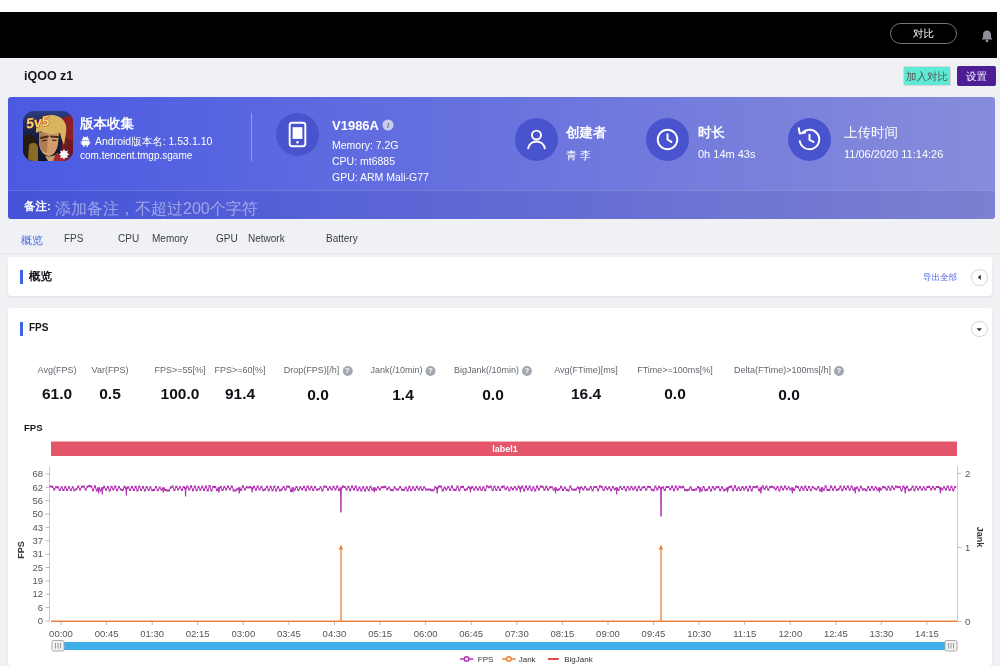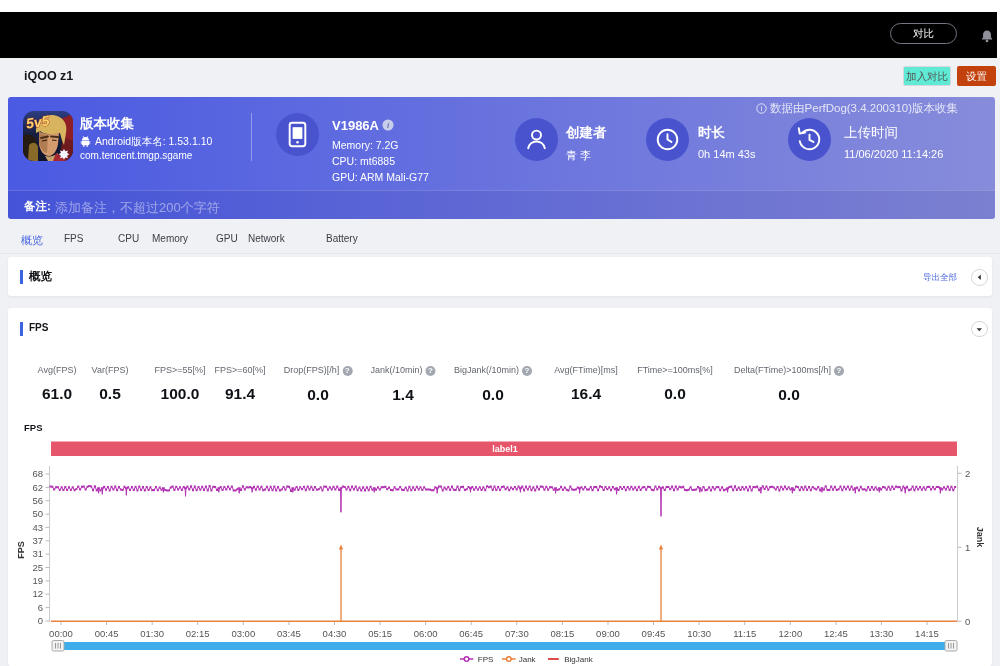--- a/index.html
+++ b/index.html
@@ -2,25 +2,25 @@
 <html><head><meta charset="utf-8">
 <style>
 *{margin:0;padding:0;box-sizing:border-box}
 html,body{width:1000px;height:666px;overflow:hidden;font-family:"Liberation Sans",sans-serif;background:#fff}
 .abs{position:absolute}
 #nav{position:absolute;left:0;top:12px;width:997px;height:46px;background:#000000}
 #pill{position:absolute;left:890px;top:11px;width:67px;height:21px;border:1px solid #737781;border-radius:11px;color:#fff;font-size:10.5px;text-align:center;line-height:19px}
 #pagebg{position:absolute;left:0;top:58px;width:1000px;height:608px;background:#f0f1f5}
 #title{position:absolute;left:24px;top:69px;font-size:12.5px;font-weight:bold;color:#16171c}
 .btn1{position:absolute;left:903px;top:66px;width:48px;height:20px;background:#5eead4;border:1px solid #d8d8dc;border-radius:2px;color:#555;font-size:10.5px;text-align:center;line-height:18px;white-space:nowrap}
-.btn2{position:absolute;left:957px;top:66px;width:39px;height:20px;background:#c2410c;border-radius:2px;color:#fff;font-size:10.5px;text-align:center;line-height:20px}
+.btn2{position:absolute;left:957px;top:66px;width:39px;height:20px;background:#4c1d95;border-radius:2px;color:#fff;font-size:10.5px;text-align:center;line-height:20px}
 #banner{position:absolute;left:8px;top:97px;width:987px;height:122px;border-radius:3px;background:linear-gradient(90deg,#4a5ae2,#878cda);color:#fff;overflow:hidden}
 #note{position:absolute;left:0;bottom:0;width:100%;height:29px;background:rgba(28,34,130,0.10);border-top:1px solid rgba(255,255,255,0.16)}
 #note b{position:absolute;left:16px;top:8px;font-size:11.5px}
-#note span{position:absolute;left:47px;top:8px;font-size:13px;color:rgba(255,255,255,0.45)}
+#note span{position:absolute;left:47px;top:8px;font-size:16px;color:rgba(255,255,255,0.45)}
 .divider{position:absolute;left:243px;top:16px;width:1px;height:48px;background:rgba(255,255,255,0.35)}
 .circ{position:absolute;width:43px;height:43px;border-radius:50%;background:#4a53ce}
 .bannertext{position:absolute;color:#fff;white-space:nowrap}
 #collectinfo{position:absolute;right:37px;top:4px;font-size:11.5px;color:rgba(255,255,255,0.8)}
 #tabs{position:absolute;left:0;top:224px;width:1000px;height:30px;border-bottom:1px solid #e4e6ec;color:#3a3d45}
 #tabs span{position:absolute;top:9px;font-size:10px}
 .card{position:absolute;left:8px;background:#fff;border-radius:3px;box-shadow:0 1px 2px rgba(120,125,150,0.12)}
 .hbar{position:absolute;left:12px;width:3px;height:14px;background:#3c64e0}
 .circbtn{position:absolute;width:16.5px;height:16.5px;border-radius:50%;border:1px solid #d4d6dc;background:#fff}
 .mcol{position:absolute;top:0;transform:translateX(-50%);text-align:center;white-space:nowrap}
@@ -107,24 +107,20 @@
   <div class="bannertext" style="left:690px;top:27px;font-size:13.5px;font-weight:bold">时长</div>
   <div class="bannertext" style="left:690px;top:51px;font-size:11px">0h 14m 43s</div>
   <div class="circ" style="left:780px;top:20.5px"></div>
   <svg class="abs" style="left:780px;top:20.5px" width="43" height="43" viewBox="0 0 44 44">
       <path d="M14.9 14.9a10 10 0 1 1-2.8 8.8" fill="none" stroke="#fff" stroke-width="2" stroke-linecap="round"></path>
       <path d="M11 10.5l1 5.5 5.5-1" fill="none" stroke="#fff" stroke-width="2" stroke-linecap="round" stroke-linejoin="round"></path>
       <path d="M22 17v5.5l4 2" fill="none" stroke="#fff" stroke-width="2" stroke-linecap="round"></path>
     </svg>
   <div class="bannertext" style="left:836px;top:27px;font-size:13.5px;font-weight:normal">上传时间</div>
   <div class="bannertext" style="left:836px;top:51px;font-size:11px">11/06/2020 11:14:26</div>
-  <div id="collectinfo"><svg width="11" height="11" viewBox="0 0 14 14" style="vertical-align:-2px;margin-right:3px">
-        <circle cx="7" cy="7" r="6" fill="none" stroke="rgba(255,255,255,0.8)" stroke-width="1.2"></circle>
-        <text x="7" y="10.5" font-size="9" fill="rgba(255,255,255,0.9)" text-anchor="middle">i</text>
-      </svg>数据由PerfDog(3.4.200310)版本收集</div>
   <div id="note">
       <b>备注:</b>
       <span>添加备注，不超过200个字符</span>
     </div>
 </div>
 <div id="tabs">
   <span style="left:21px;color:#4a67e0;font-size:11px">概览</span>
     <span style="left:64px">FPS</span>
     <span style="left:118px">CPU</span>
     <span style="left:152px">Memory</span>

